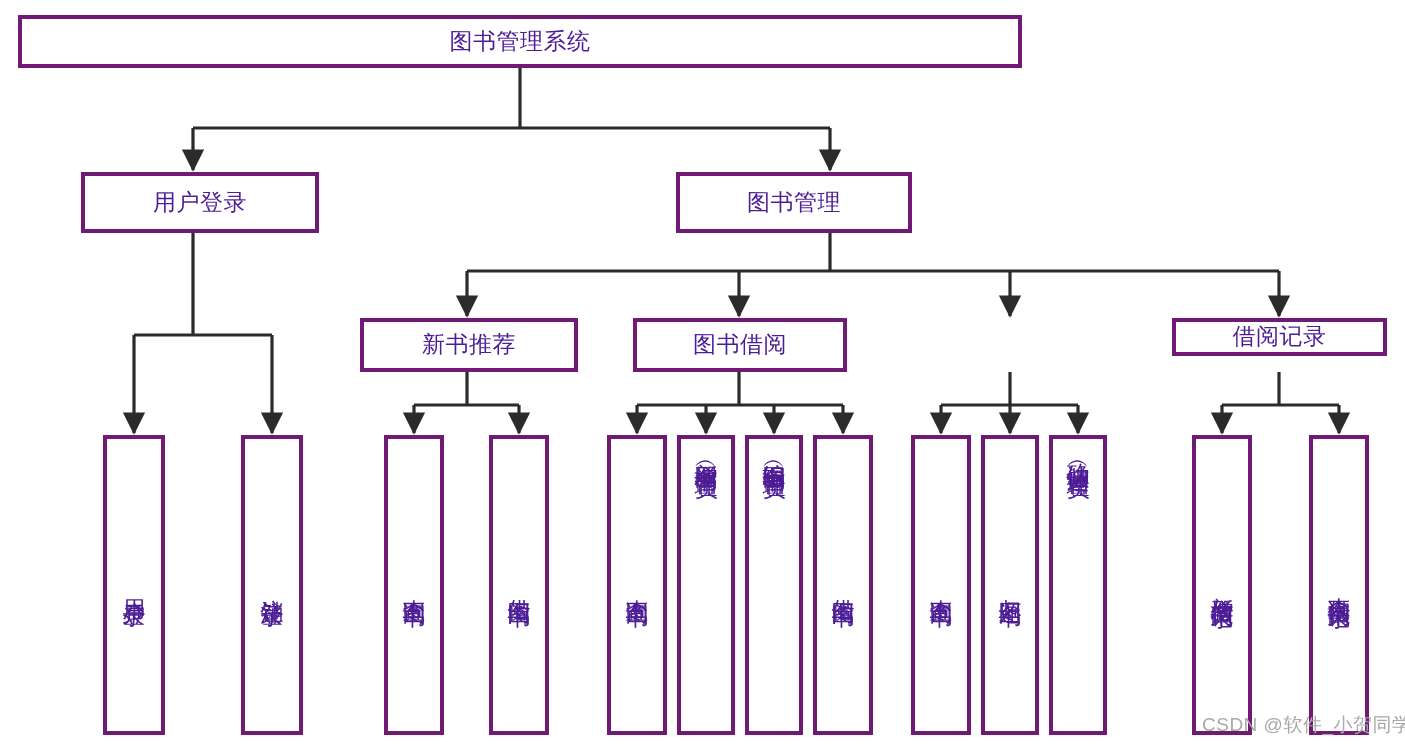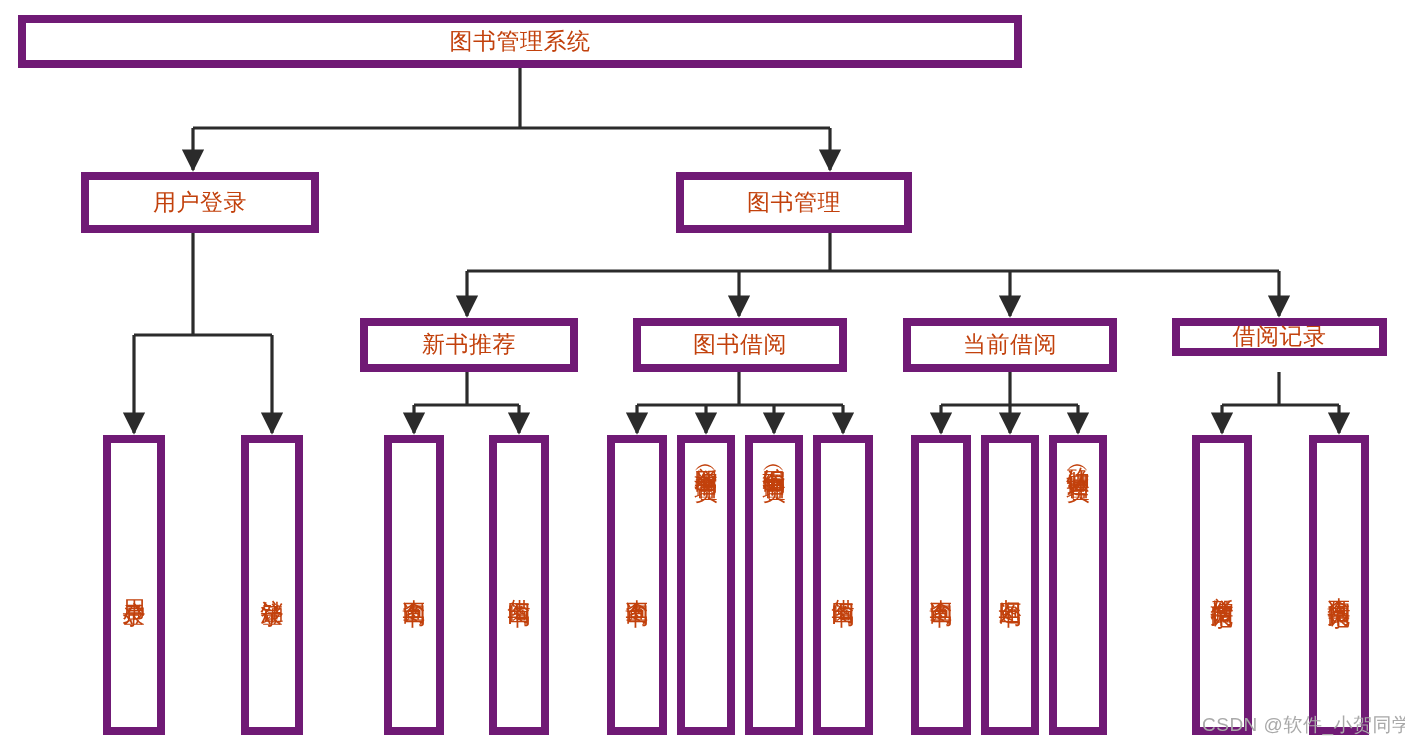--- a/index.html
+++ b/index.html
@@ -21,23 +21,23 @@
   #edges-layer {
     position: absolute;
     left: 0;
     top: 0;
     width: 1405px;
     height: 747px;
   }
   .node {
     position: absolute;
     box-sizing: border-box;
-    border: 8px solid #701a75;
+    border: 4px solid #701a75;
     background: #ffffff;
-    color: #c2410c;
+    color: #4c1d95;
     display: flex;
     align-items: center;
     justify-content: center;
     text-align: center;
     line-height: 1.18;
   }
   .node.h-node {
     font-size: 23px;
     letter-spacing: 0.5px;
   }
@@ -123,21 +123,20 @@
   <div class="node h-node" style="left:18px; top:15px; width:1004px; height:53px;">图书管理系统</div>
 
   <div class="node h-node" style="left:81px; top:172px; width:238px; height:61px;">用户登录</div>
 
   <div class="node h-node" style="left:676px; top:172px; width:236px; height:61px;">图书管理</div>
 
   <div class="node h-node" style="left:633px; top:318px; width:214px; height:54px;">图书借阅</div>
 
   <div class="node h-node" style="left:360px; top:318px; width:218px; height:54px;">新书推荐</div>
 
-  <div class="node h-node" style="left:903px; top:318px; width:214px; height:54px;">当前借阅</div>
 
   <div class="node h-node" style="left:1172px; top:318px; width:215px; height:38px;">借阅记录</div>
 
   <div class="node v-node" style="left:103px; top:435px; width:62px; height:300px;">用户登录</div>
 
   <div class="node v-node" style="left:241px; top:435px; width:62px; height:300px;">注销登录</div>
 
   <div class="node v-node" style="left:384px; top:435px; width:60px; height:300px;">查询图书</div>
 
   <div class="node v-node" style="left:489px; top:435px; width:60px; height:300px;">借阅图书</div>

